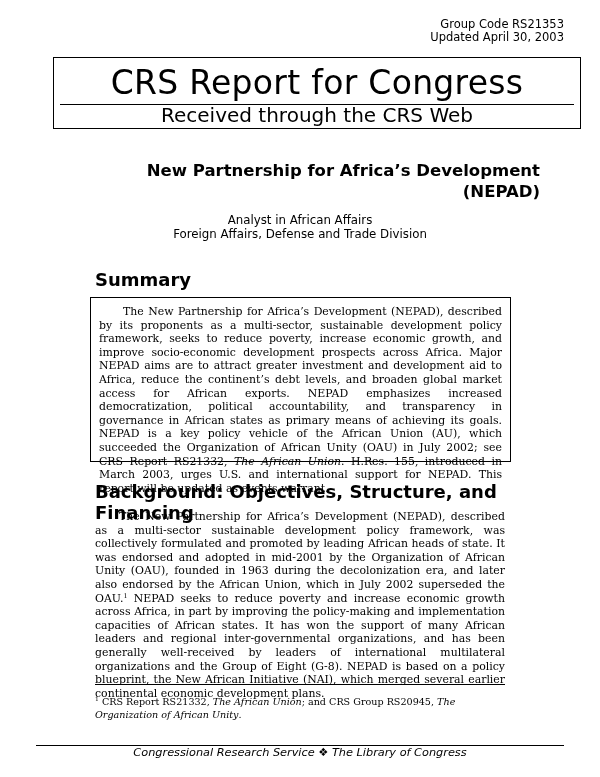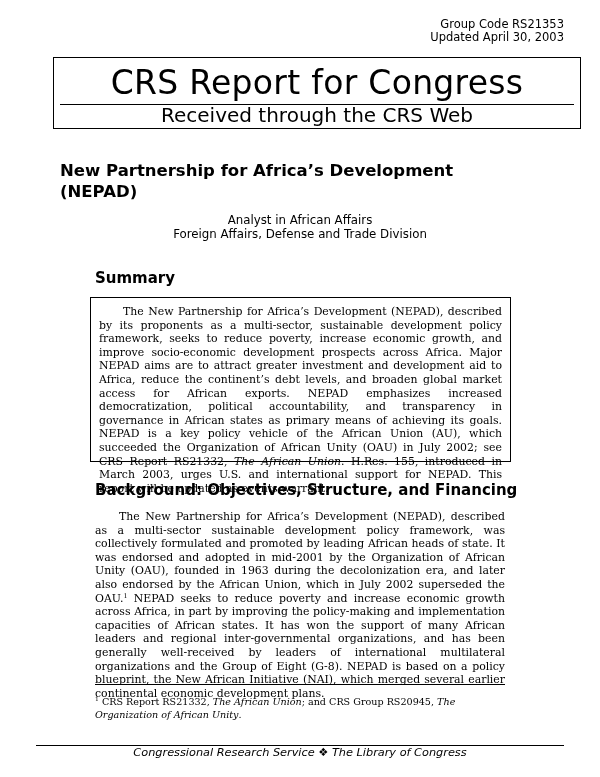--- a/index.html
+++ b/index.html
@@ -7,24 +7,24 @@
   .sans { font-family: "DejaVu Sans", sans-serif; }
   .serif { font-family: "DejaVu Serif", serif; }
 
   #order-block { position: absolute; right: 36px; top: 18px; text-align: right; font-size: 11.5px; line-height: 13px; }
 
   #masthead { position: absolute; left: 36px; top: 57px; width: 528px; height: 72px; border: 1px solid #000; box-sizing: border-box; margin-left: 17px; }
   #masthead .title { position: absolute; left: 0; right: 0; top: 6px; text-align: center; font-size: 33px; line-height: 38px; letter-spacing: 0.3px; }
   #masthead .rule { position: absolute; left: 6px; right: 6px; top: 46px; border-top: 1px solid #000; }
   #masthead .subtitle { position: absolute; left: 0; right: 0; top: 47px; text-align: center; font-size: 20px; line-height: 20px; }
 
-  #doc-title { position: absolute; left: 60px; right: 60px; top: 160px; text-align: left; font-weight: bold; font-size: 16.5px; line-height: 21px; }
+  #doc-title { position: absolute; left: 60px; right: 60px; top: 160px; text-align: right; font-weight: bold; font-size: 16.5px; line-height: 21px; }
   #author-block { position: absolute; left: 60px; right: 60px; top: 213px; text-align: center; font-size: 11.8px; line-height: 14px; }
 
-  .heading { position: absolute; left: 95px; font-weight: bold; font-size: 15px; }
+  .heading { position: absolute; left: 95px; font-weight: bold; font-size: 18px; }
   #summary-heading { top: 269px; }
   #background-heading { top: 481px; }
 
   #summary-box { position: absolute; left: 90px; top: 297px; width: 421px; height: 165px; border: 1px solid #000; box-sizing: border-box; padding: 7px 8px 0 8px; }
   .body-text { font-size: 10.9px; line-height: 13.6px; text-align: justify; margin: 0; }
   .indent { text-indent: 24px; }
 
   #background-para { position: absolute; left: 95px; width: 410px; top: 510px; }
   sup { font-size: 6.5px; vertical-align: top; line-height: 8px; }
 

